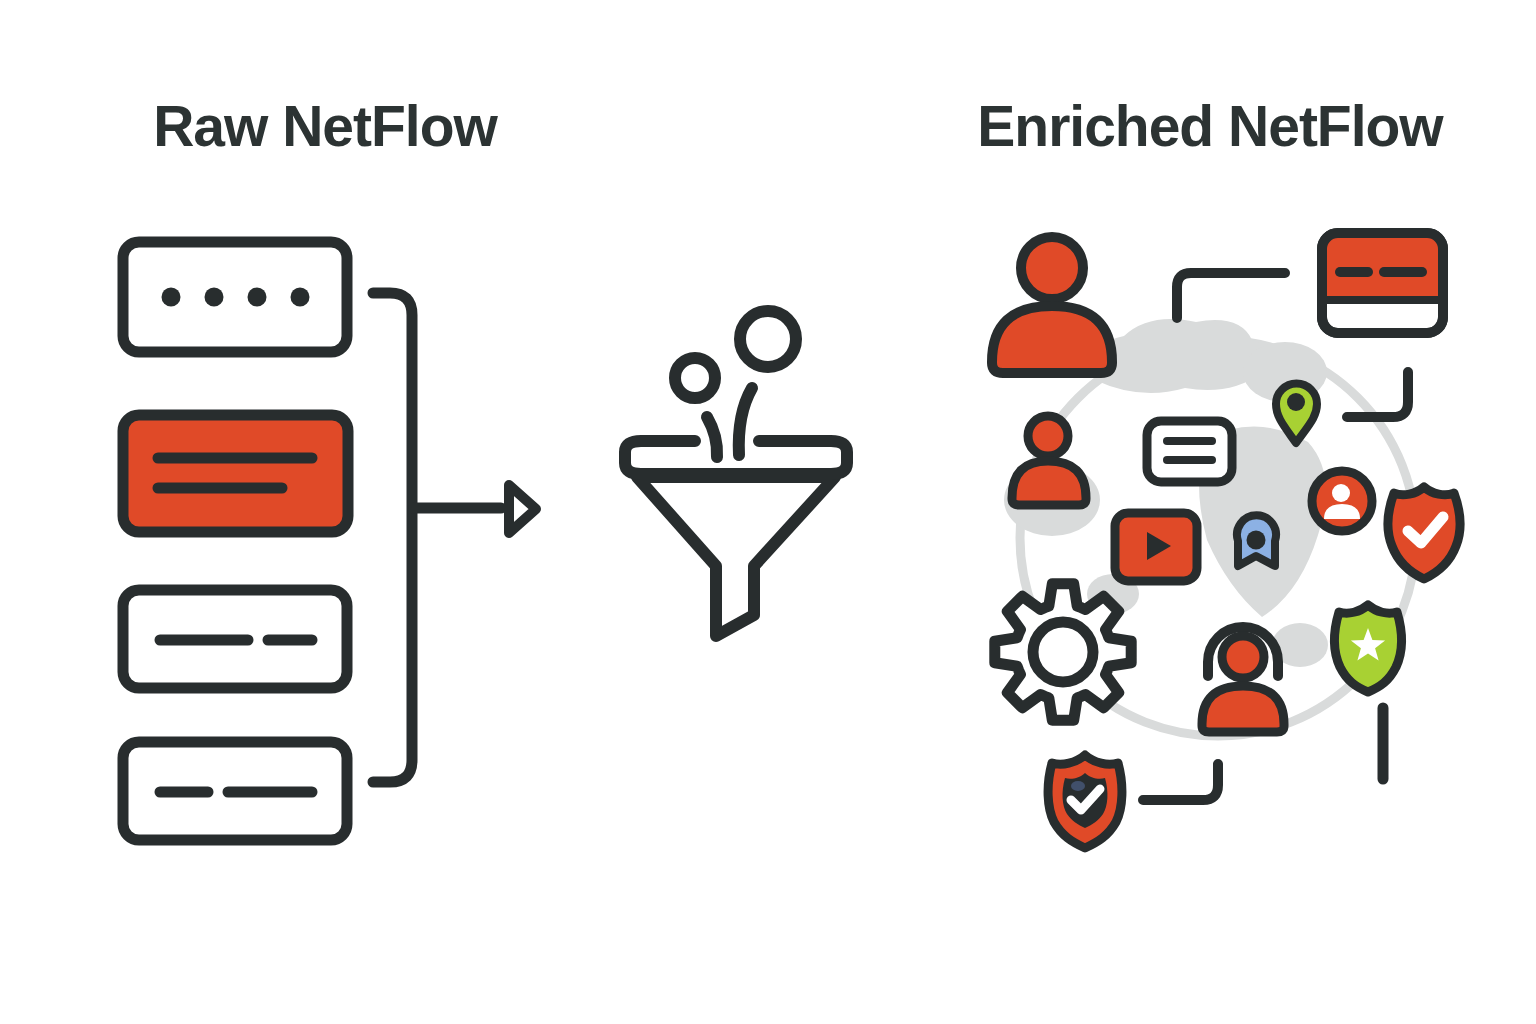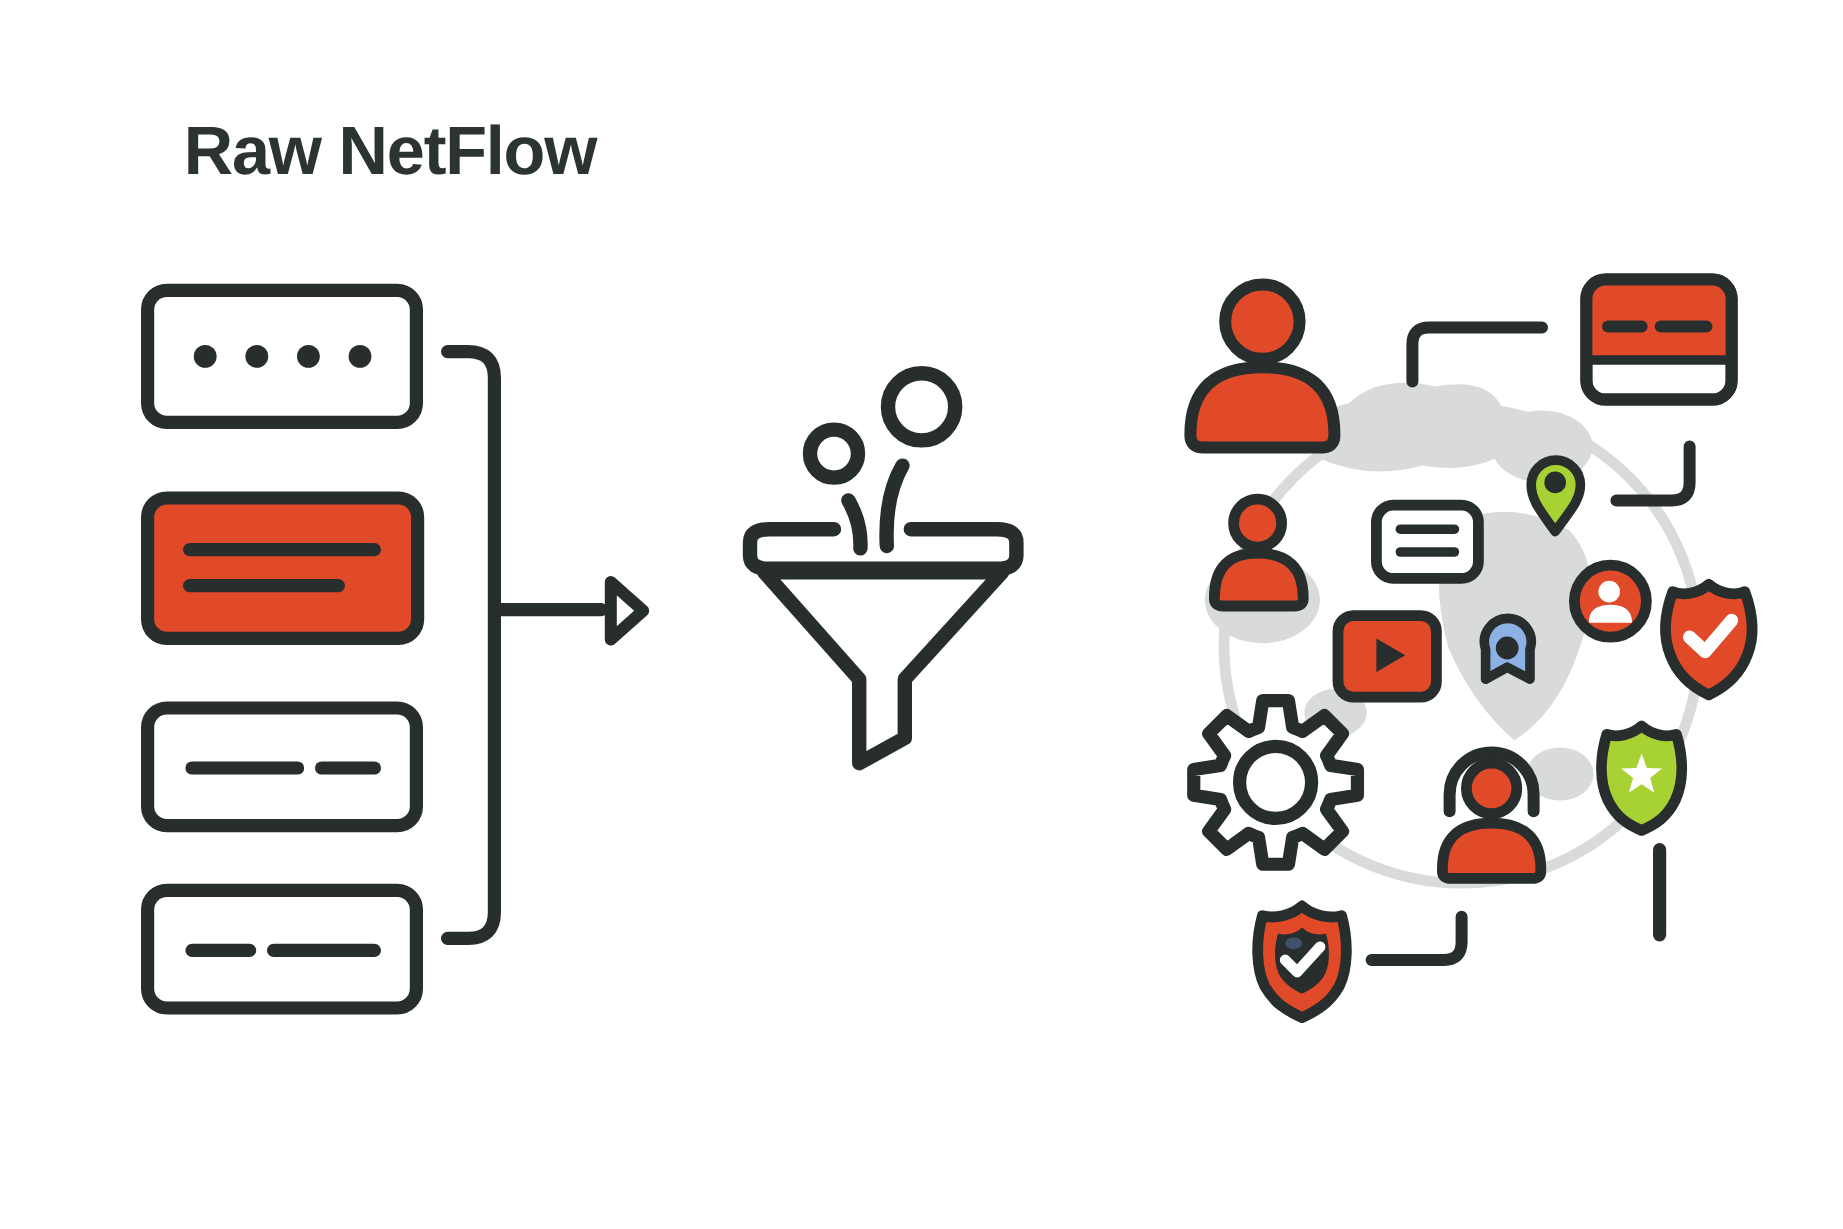--- a/index.html
+++ b/index.html
@@ -21,20 +21,21 @@
   .f-ink{fill:var(--ink);}    .f-red{fill:var(--red);}   .f-green{fill:var(--green);}
   .f-blue{fill:var(--blue);}  .f-globe{fill:var(--globe);}
   .f-white{fill:#fff;}        .f-none{fill:none;}
 </style>
 </head>
 <body>
 
 <div class="stage">
 
   <div class="title title-left">Raw NetFlow</div>
+  <div class="title title-right">Enriched NetFlow</div>
 
   <svg class="art" width="1536" height="1024" viewBox="0 0 1536 1024">
 
     <g>
 
       <g>
         <rect x="123" y="242" width="224" height="110" rx="16" class="f-white s-ink" stroke-width="11"></rect>
         <circle cx="171" cy="297" r="9.5" class="f-ink"></circle>
         <circle cx="214" cy="297" r="9.5" class="f-ink"></circle>
         <circle cx="257" cy="297" r="9.5" class="f-ink"></circle>

